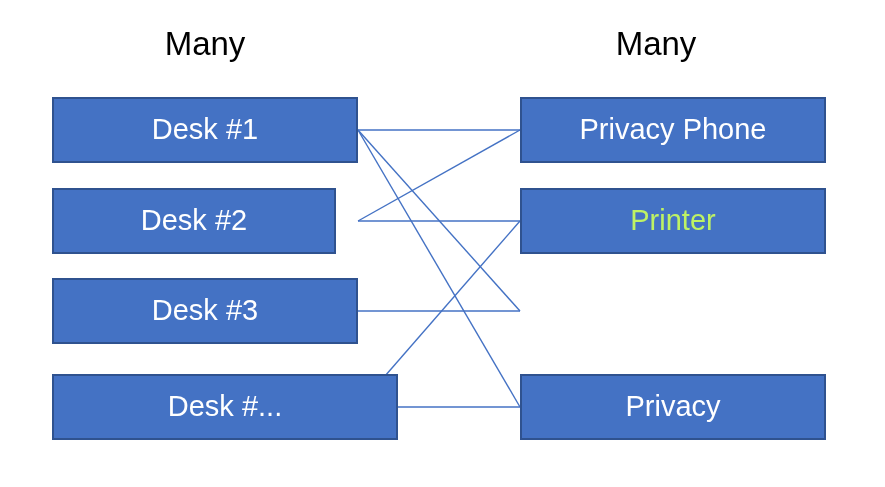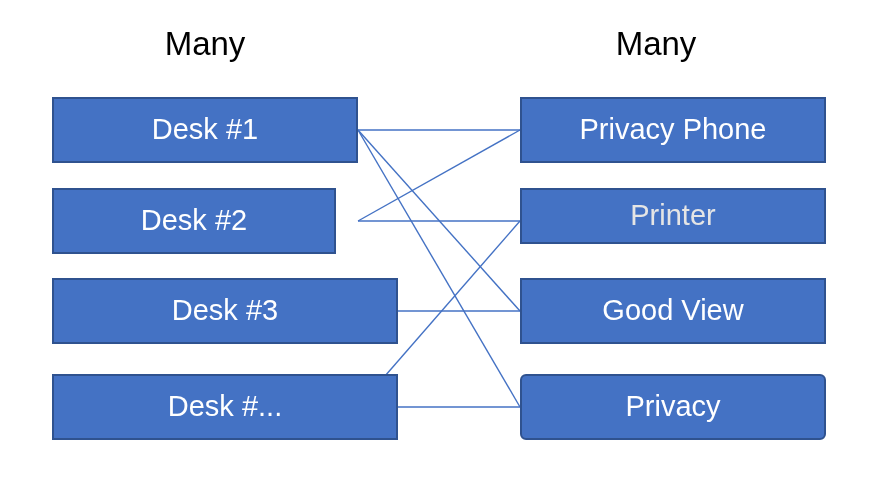--- a/index.html
+++ b/index.html
@@ -81,33 +81,30 @@
       <line x1="358" y1="407" x2="520" y2="221" stroke="#4472C4"></line>
       <line x1="358" y1="407" x2="520" y2="407" stroke="#4472C4"></line>
     </svg>
 
   <div class="node" style="left: 52px; top: 97px; width: 306px; height: 66px; background: rgb(68, 114, 196); border-color: rgb(47, 82, 143); color: rgb(255, 255, 255); text-align: center;">
     <span class="node-label">Desk #1</span>
   </div>
   <div class="node" style="left: 52px; top: 188px; width: 284px; height: 66px; background: rgb(68, 114, 196); border-color: rgb(47, 82, 143); color: rgb(255, 255, 255);">
     <span class="node-label">Desk #2</span>
   </div>
-  <div class="node" style="left: 52px; top: 278px; width: 346px; height: 66px; background: rgb(68, 114, 196); border-color: rgb(47, 82, 143); color: rgb(255, 255, 255);">
+  <div class="node" style="left: 52px; top: 278px; width: 306px; height: 66px; background: rgb(68, 114, 196); border-color: rgb(47, 82, 143); color: rgb(255, 255, 255);">
     <span class="node-label">Desk #3</span>
   </div>
   <div class="node" style="left: 52px; top: 374px; width: 346px; height: 66px; background: rgb(68, 114, 196); border-color: rgb(47, 82, 143); color: rgb(255, 255, 255);">
     <span class="node-label">Desk #...</span>
   </div>
 
   <div class="node" style="left: 520px; top: 97px; width: 306px; height: 66px; background: rgb(68, 114, 196); border-color: rgb(47, 82, 143); color: rgb(255, 255, 255);">
     <span class="node-label">Privacy Phone</span>
   </div>
-  <div class="node" style="left: 520px; top: 188px; width: 306px; height: 56px; background: rgb(68, 114, 196); border-color: rgb(47, 82, 143); color: #e5e5e5;">
+  <div class="node" style="left: 520px; top: 188px; width: 306px; height: 66px; background: rgb(68, 114, 196); border-color: rgb(47, 82, 143); color: #bef264;">
     <span class="node-label">Printer</span>
   </div>
-  <div class="node" style="left: 520px; top: 278px; width: 306px; height: 66px; background: rgb(68, 114, 196); border-color: rgb(47, 82, 143); color: rgb(255, 255, 255);">
-    <span class="node-label">Good View</span>
-  </div>
-  <div class="node" style="left: 520px; top: 374px; width: 306px; height: 66px; background: rgb(68, 114, 196); border-color: rgb(47, 82, 143); color: rgb(255, 255, 255); border-radius: 6px;">
+  <div class="node" style="left: 520px; top: 374px; width: 306px; height: 66px; background: rgb(68, 114, 196); border-color: rgb(47, 82, 143); color: rgb(255, 255, 255);">
     <span class="node-label">Privacy</span>
   </div>
 
 </div>
 
 </body></html>

